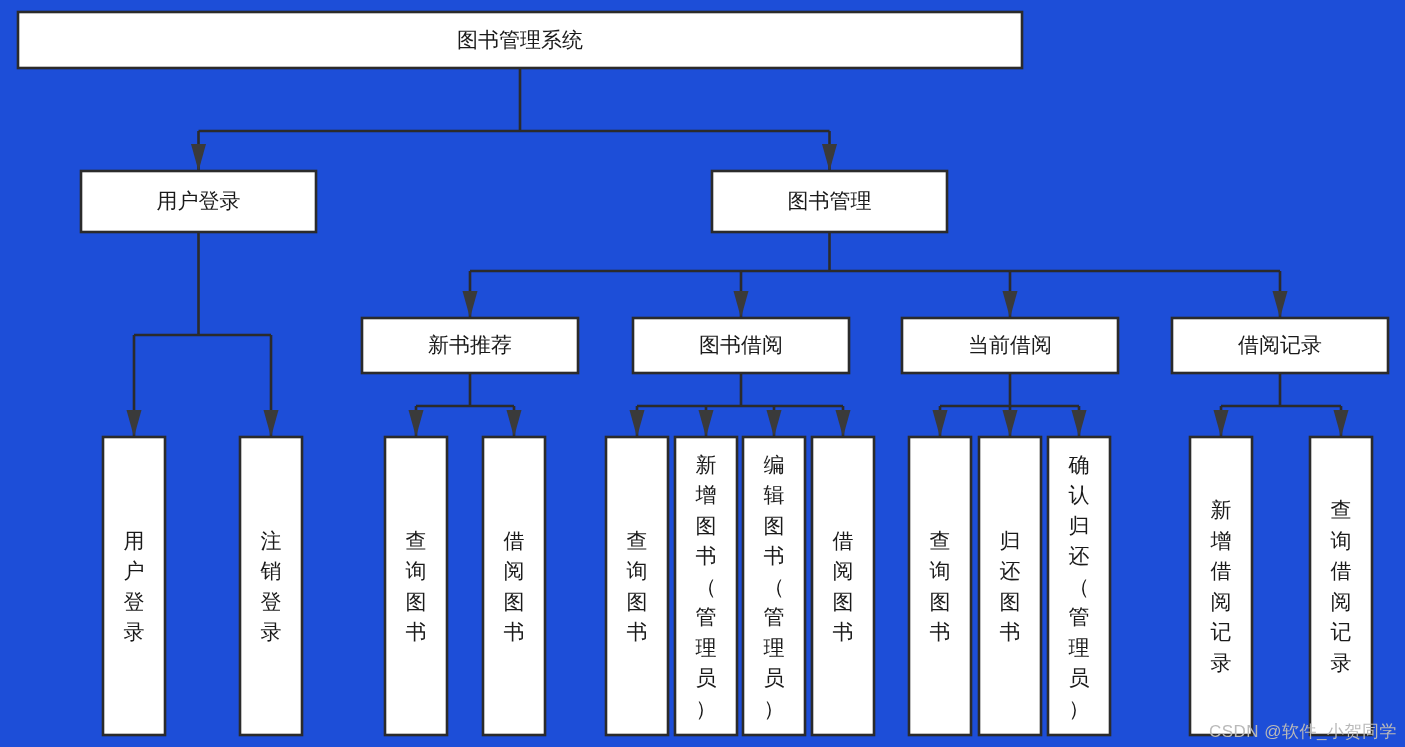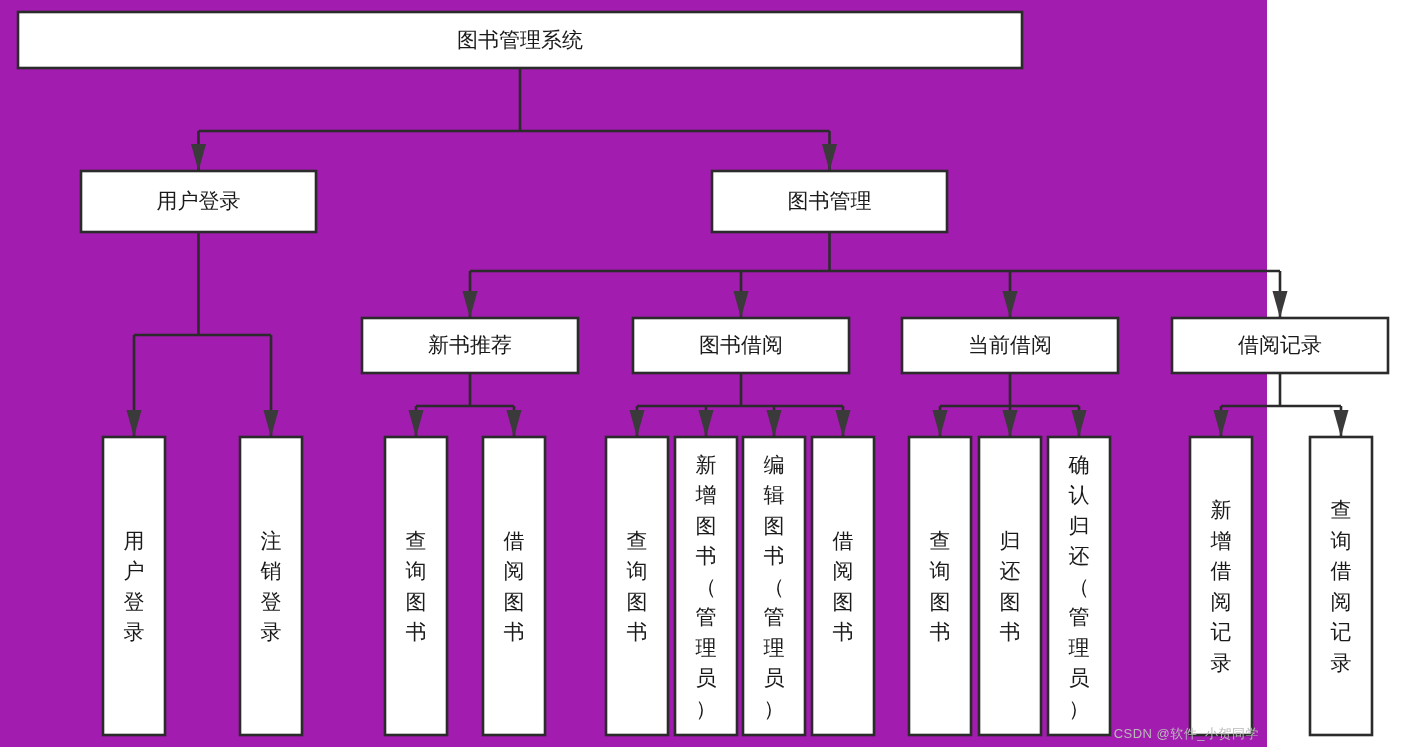--- a/index.html
+++ b/index.html
@@ -9,23 +9,23 @@
     background: #ffffff;
   }
   body {
     width: 1405px;
     height: 747px;
     font-family: "Liberation Sans", "DejaVu Sans", sans-serif;
     overflow: hidden;
   }
   #diagram-root {
     position: relative;
-    width: 1267px;
+    width: 1405px;
     height: 747px;
-    background: #a21caf;
+    background: #1d4ed8;
   }
   svg.diagram-canvas {
     position: absolute;
     left: 0;
     top: 0;
     width: 1405px;
     height: 747px;
     display: block;
   }
   .node-box {
@@ -48,21 +48,21 @@
     font-family: "Liberation Sans", "DejaVu Sans", sans-serif;
     font-size: 21px;
     text-anchor: middle;
     dominant-baseline: middle;
   }
   .watermark {
     position: absolute;
     right: 8px;
     bottom: 4px;
     color: #b9b9b9;
-    font-size: 13px;
+    font-size: 17px;
     font-family: "Liberation Sans", "DejaVu Sans", sans-serif;
     letter-spacing: 0.5px;
     white-space: nowrap;
     user-select: none;
   }
 </style>
 </head>
 <body>
 
 <div id="diagram-root">

